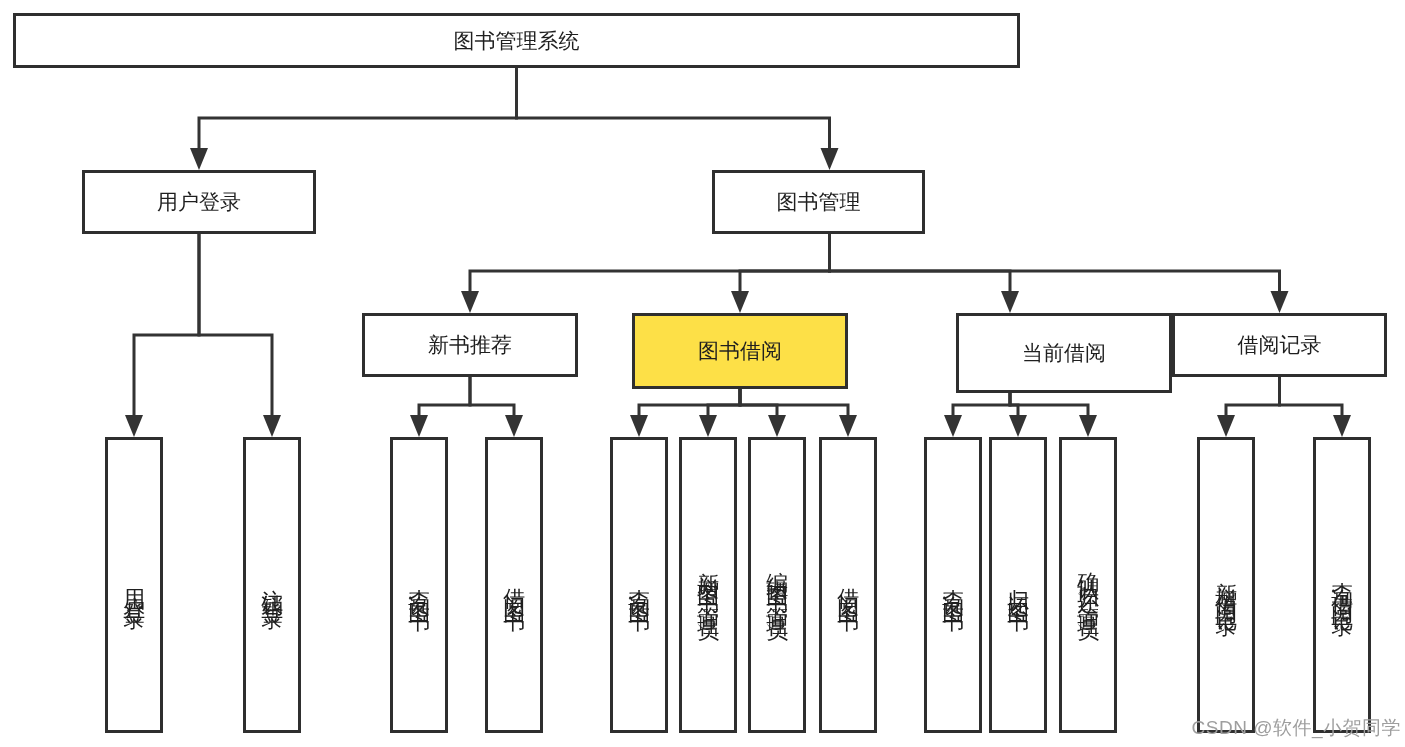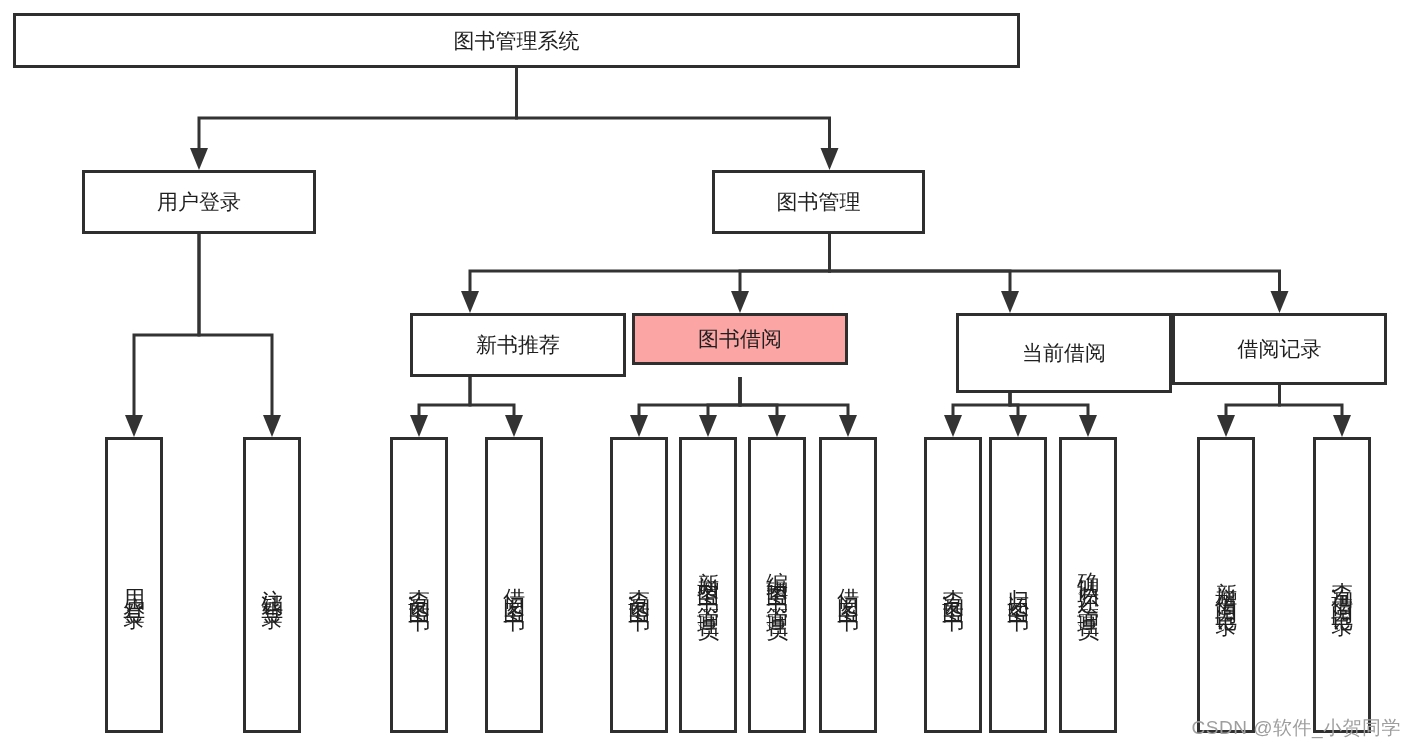--- a/index.html
+++ b/index.html
@@ -96,24 +96,24 @@
       <polyline points="1279.5,377 1279.5,405 1226,405 1226,417" fill="none" stroke="#333333" stroke-width="3"></polyline>
       <path d="M 1217 415 L 1235 415 L 1226 437 Z" fill="#333333"></path>
       <polyline points="1279.5,377 1279.5,405 1342,405 1342,417" fill="none" stroke="#333333" stroke-width="3"></polyline>
       <path d="M 1333 415 L 1351 415 L 1342 437 Z" fill="#333333"></path>
     </svg>
 
   <div id="watermark" style="color: rgb(158, 158, 158);">CSDN @软件_小贺同学</div>
 <div class="node" style="left: 13px; top: 13px; width: 1007px; height: 55px; border-color: rgb(47, 47, 47); background: rgb(255, 255, 255); color: rgb(31, 31, 31);">图书管理系统</div>
     <div class="node" style="left: 82px; top: 170px; width: 234px; height: 64px; border-color: rgb(47, 47, 47); background: rgb(255, 255, 255); color: rgb(31, 31, 31);">用户登录</div>
     <div class="node" style="left: 712px; top: 170px; width: 213px; height: 64px; border-color: rgb(47, 47, 47); background: rgb(255, 255, 255); color: rgb(31, 31, 31);">图书管理</div>
-    <div class="node" style="left: 362px; top: 313px; width: 216px; height: 64px; border-color: rgb(47, 47, 47); background: rgb(255, 255, 255); color: rgb(31, 31, 31); margin-left: 48px;">新书推荐</div>
-    <div class="node" style="left: 632px; top: 313px; width: 216px; height: 52px; border-color: rgb(47, 47, 47); background: #fca5a5; color: rgb(31, 31, 31);">图书借阅</div>
+    <div class="node" style="left: 362px; top: 313px; width: 216px; height: 64px; border-color: rgb(47, 47, 47); background: rgb(255, 255, 255); color: rgb(31, 31, 31);">新书推荐</div>
+    <div class="node" style="left: 632px; top: 313px; width: 216px; height: 76px; border-color: rgb(47, 47, 47); background: #fde047; color: rgb(31, 31, 31);">图书借阅</div>
     <div class="node" style="left: 956px; top: 313px; width: 216px; height: 80px; border-color: rgb(47, 47, 47); background: rgb(255, 255, 255); color: rgb(31, 31, 31);">当前借阅</div>
-    <div class="node" style="left: 1172px; top: 313px; width: 215px; height: 72px; border-color: rgb(47, 47, 47); background: rgb(255, 255, 255); color: rgb(31, 31, 31);">借阅记录</div>
+    <div class="node" style="left: 1172px; top: 313px; width: 215px; height: 64px; border-color: rgb(47, 47, 47); background: rgb(255, 255, 255); color: rgb(31, 31, 31);">借阅记录</div>
     <div class="node vertical" style="left: 105px; top: 437px; width: 58px; height: 296px; border-color: rgb(47, 47, 47); background: rgb(255, 255, 255); color: rgb(31, 31, 31);">用户登录</div>
     <div class="node vertical" style="left: 243px; top: 437px; width: 58px; height: 296px; border-color: rgb(47, 47, 47); background: rgb(255, 255, 255); color: rgb(31, 31, 31);">注销登录</div>
     <div class="node vertical" style="left: 390px; top: 437px; width: 58px; height: 296px; border-color: rgb(47, 47, 47); background: rgb(255, 255, 255); color: rgb(31, 31, 31);">查询图书</div>
     <div class="node vertical" style="left: 485px; top: 437px; width: 58px; height: 296px; border-color: rgb(47, 47, 47); background: rgb(255, 255, 255); color: rgb(31, 31, 31);">借阅图书</div>
     <div class="node vertical" style="left: 610px; top: 437px; width: 58px; height: 296px; border-color: rgb(47, 47, 47); background: rgb(255, 255, 255); color: rgb(31, 31, 31);">查询图书</div>
     <div class="node vertical" style="left: 679px; top: 437px; width: 58px; height: 296px; border-color: rgb(47, 47, 47); background: rgb(255, 255, 255); color: rgb(31, 31, 31);">新增图书（管理员）</div>
     <div class="node vertical" style="left: 748px; top: 437px; width: 58px; height: 296px; border-color: rgb(47, 47, 47); background: rgb(255, 255, 255); color: rgb(31, 31, 31);">编辑图书（管理员）</div>
     <div class="node vertical" style="left: 819px; top: 437px; width: 58px; height: 296px; border-color: rgb(47, 47, 47); background: rgb(255, 255, 255); color: rgb(31, 31, 31);">借阅图书</div>
     <div class="node vertical" style="left: 924px; top: 437px; width: 58px; height: 296px; border-color: rgb(47, 47, 47); background: rgb(255, 255, 255); color: rgb(31, 31, 31);">查询图书</div>
     <div class="node vertical" style="left: 989px; top: 437px; width: 58px; height: 296px; border-color: rgb(47, 47, 47); background: rgb(255, 255, 255); color: rgb(31, 31, 31);">归还图书</div>

